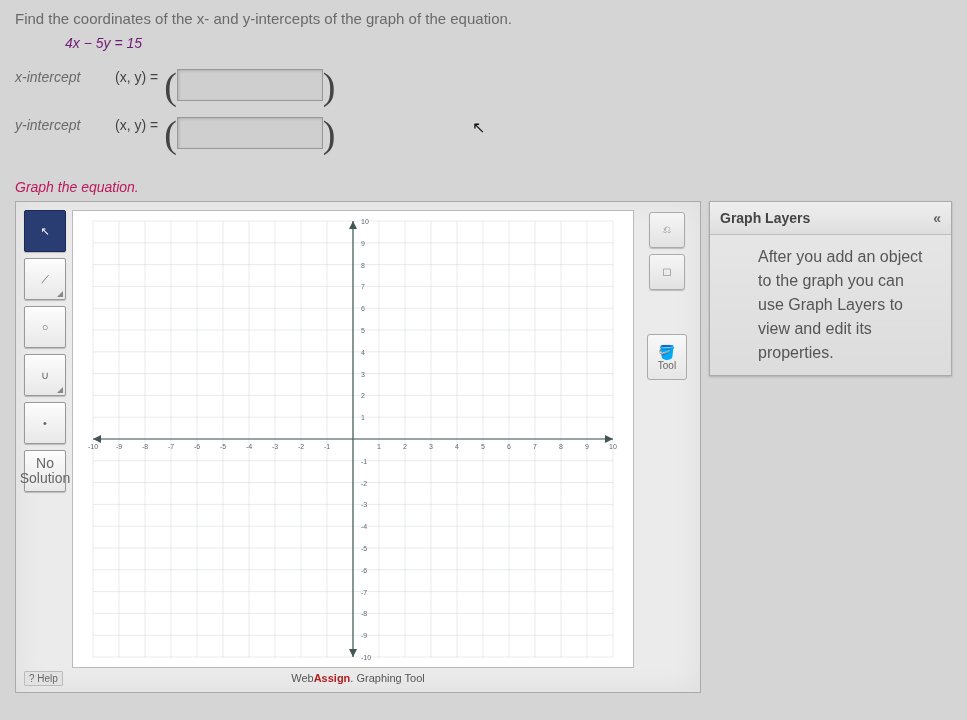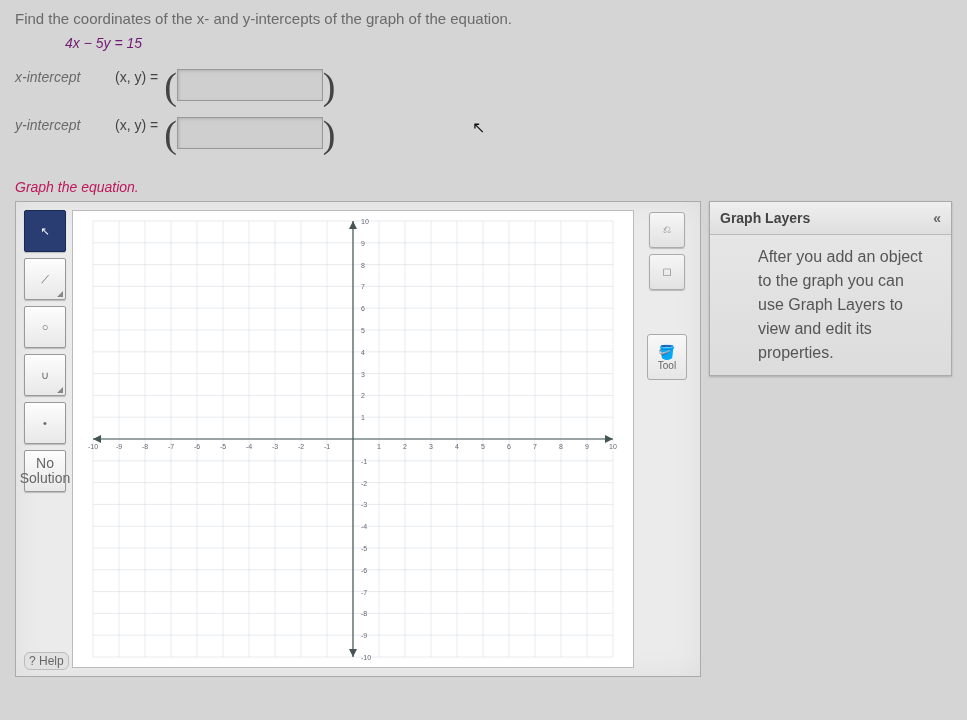--- a/index.html
+++ b/index.html
@@ -80,22 +80,22 @@
   }
   .collapse { cursor:pointer;color:#666;font-weight:bold; }
   .layers-body { padding:10px 28px; font-size:16px; color:#555; line-height:1.5;margin-left:20px; }
   .cursor-pointer {
     position: absolute;
     font-size: 16px;
     color: #111;
     pointer-events: none;
   }
   .help-btn{
-    position:absolute; left:8px; bottom:6px; font-size:12px; color:#666;
-    background:#e2e2e2;border:1px solid #bbb;padding:1px 4px;border-radius:6px;
+    position:absolute; left:8px; bottom:6px; font-size:10px; color:#666;
+    background:#e2e2e2;border:1px solid #bbb;padding:1px 4px;border-radius:1px;
     cursor:pointer;
   }
 </style>
 </head>
 <body>
 
 <div class="instructions">Find the coordinates of the x- and y-intercepts of the graph of the equation.</div>
 <div class="equation">4x − 5y = 15</div>
 
 <div class="intercept-row">
@@ -239,20 +239,23 @@
 
       <div class="side-col">
         <div class="small-btn">⎌</div>
         <div class="small-btn">☐</div>
         <div class="fill-btn">
           <span class="ic">🪣</span>
           <span>Tool</span>
         </div>
       </div>
     </div>
+    <div class="footer">
+      <span>Web</span><strong>Assign</strong><span>. Graphing Tool</span>
+    </div>
     <span class="help-btn">? Help</span>
   </div>
 
   <div class="layers-panel">
     <div class="layers-head">
       <span>Graph Layers</span>
       <span class="collapse">«</span>
     </div>
     <div class="layers-body">After you add an object to the graph you can use Graph Layers to view and edit its properties.</div>
   </div>

